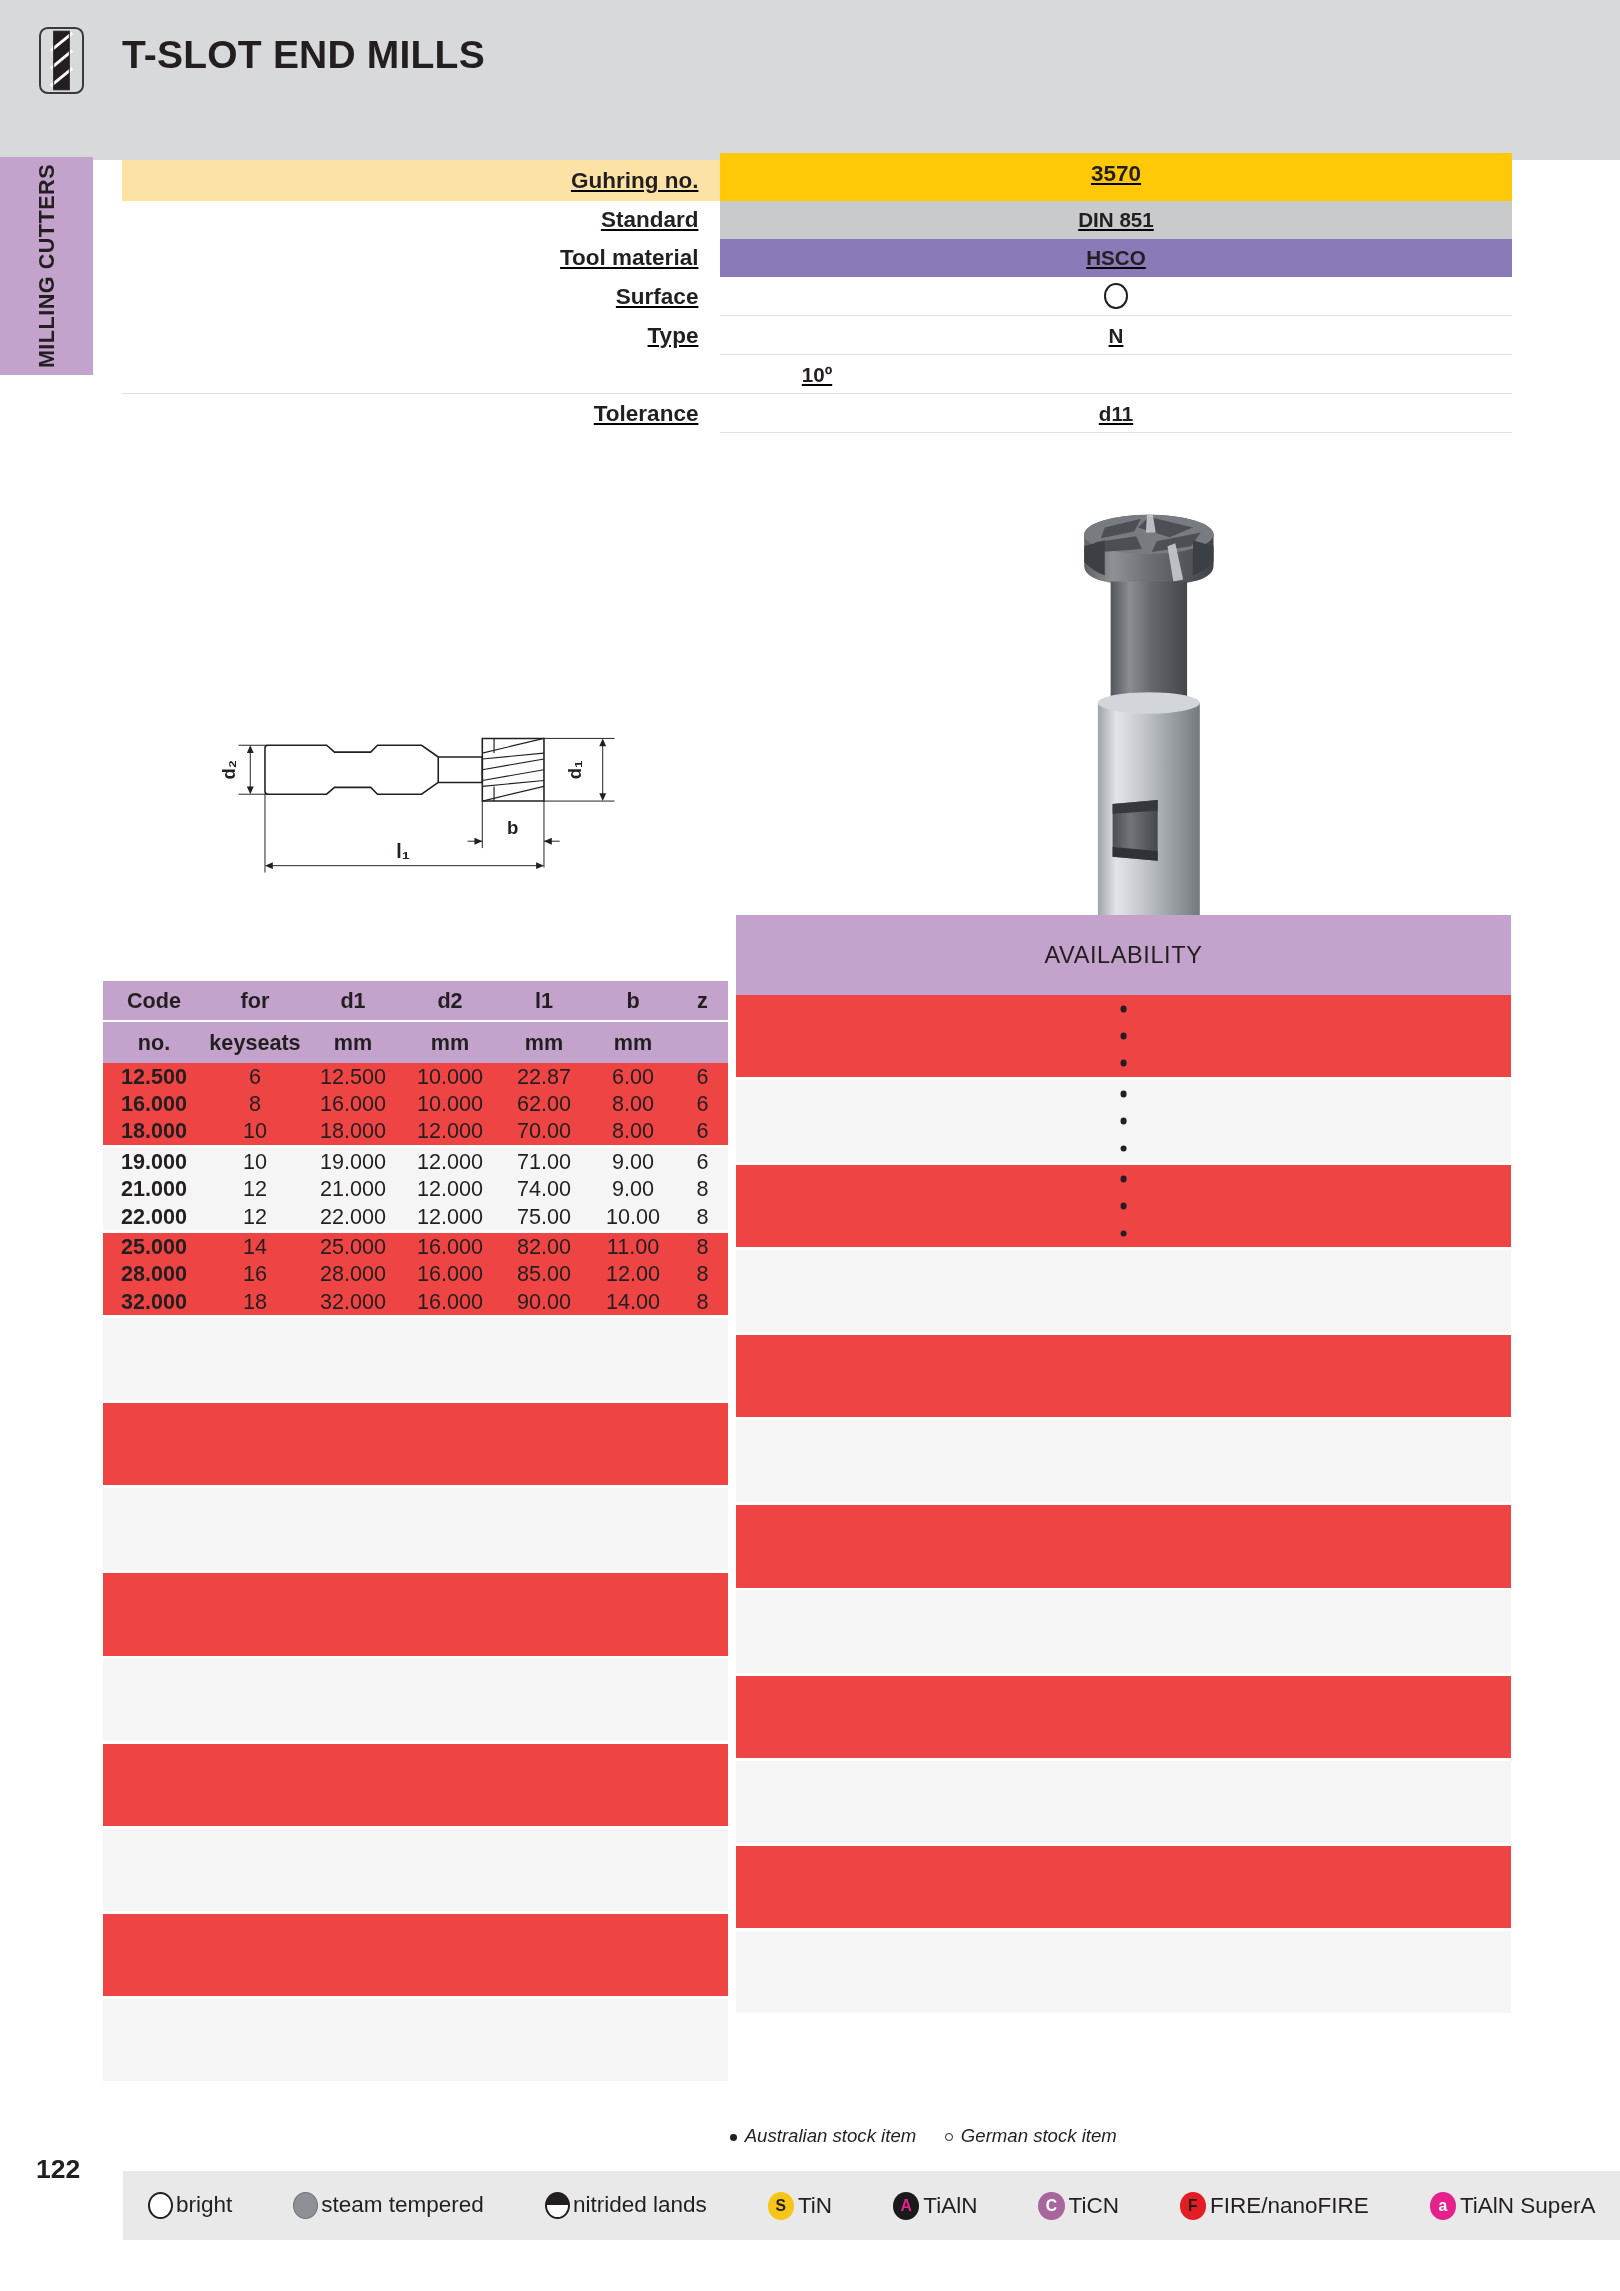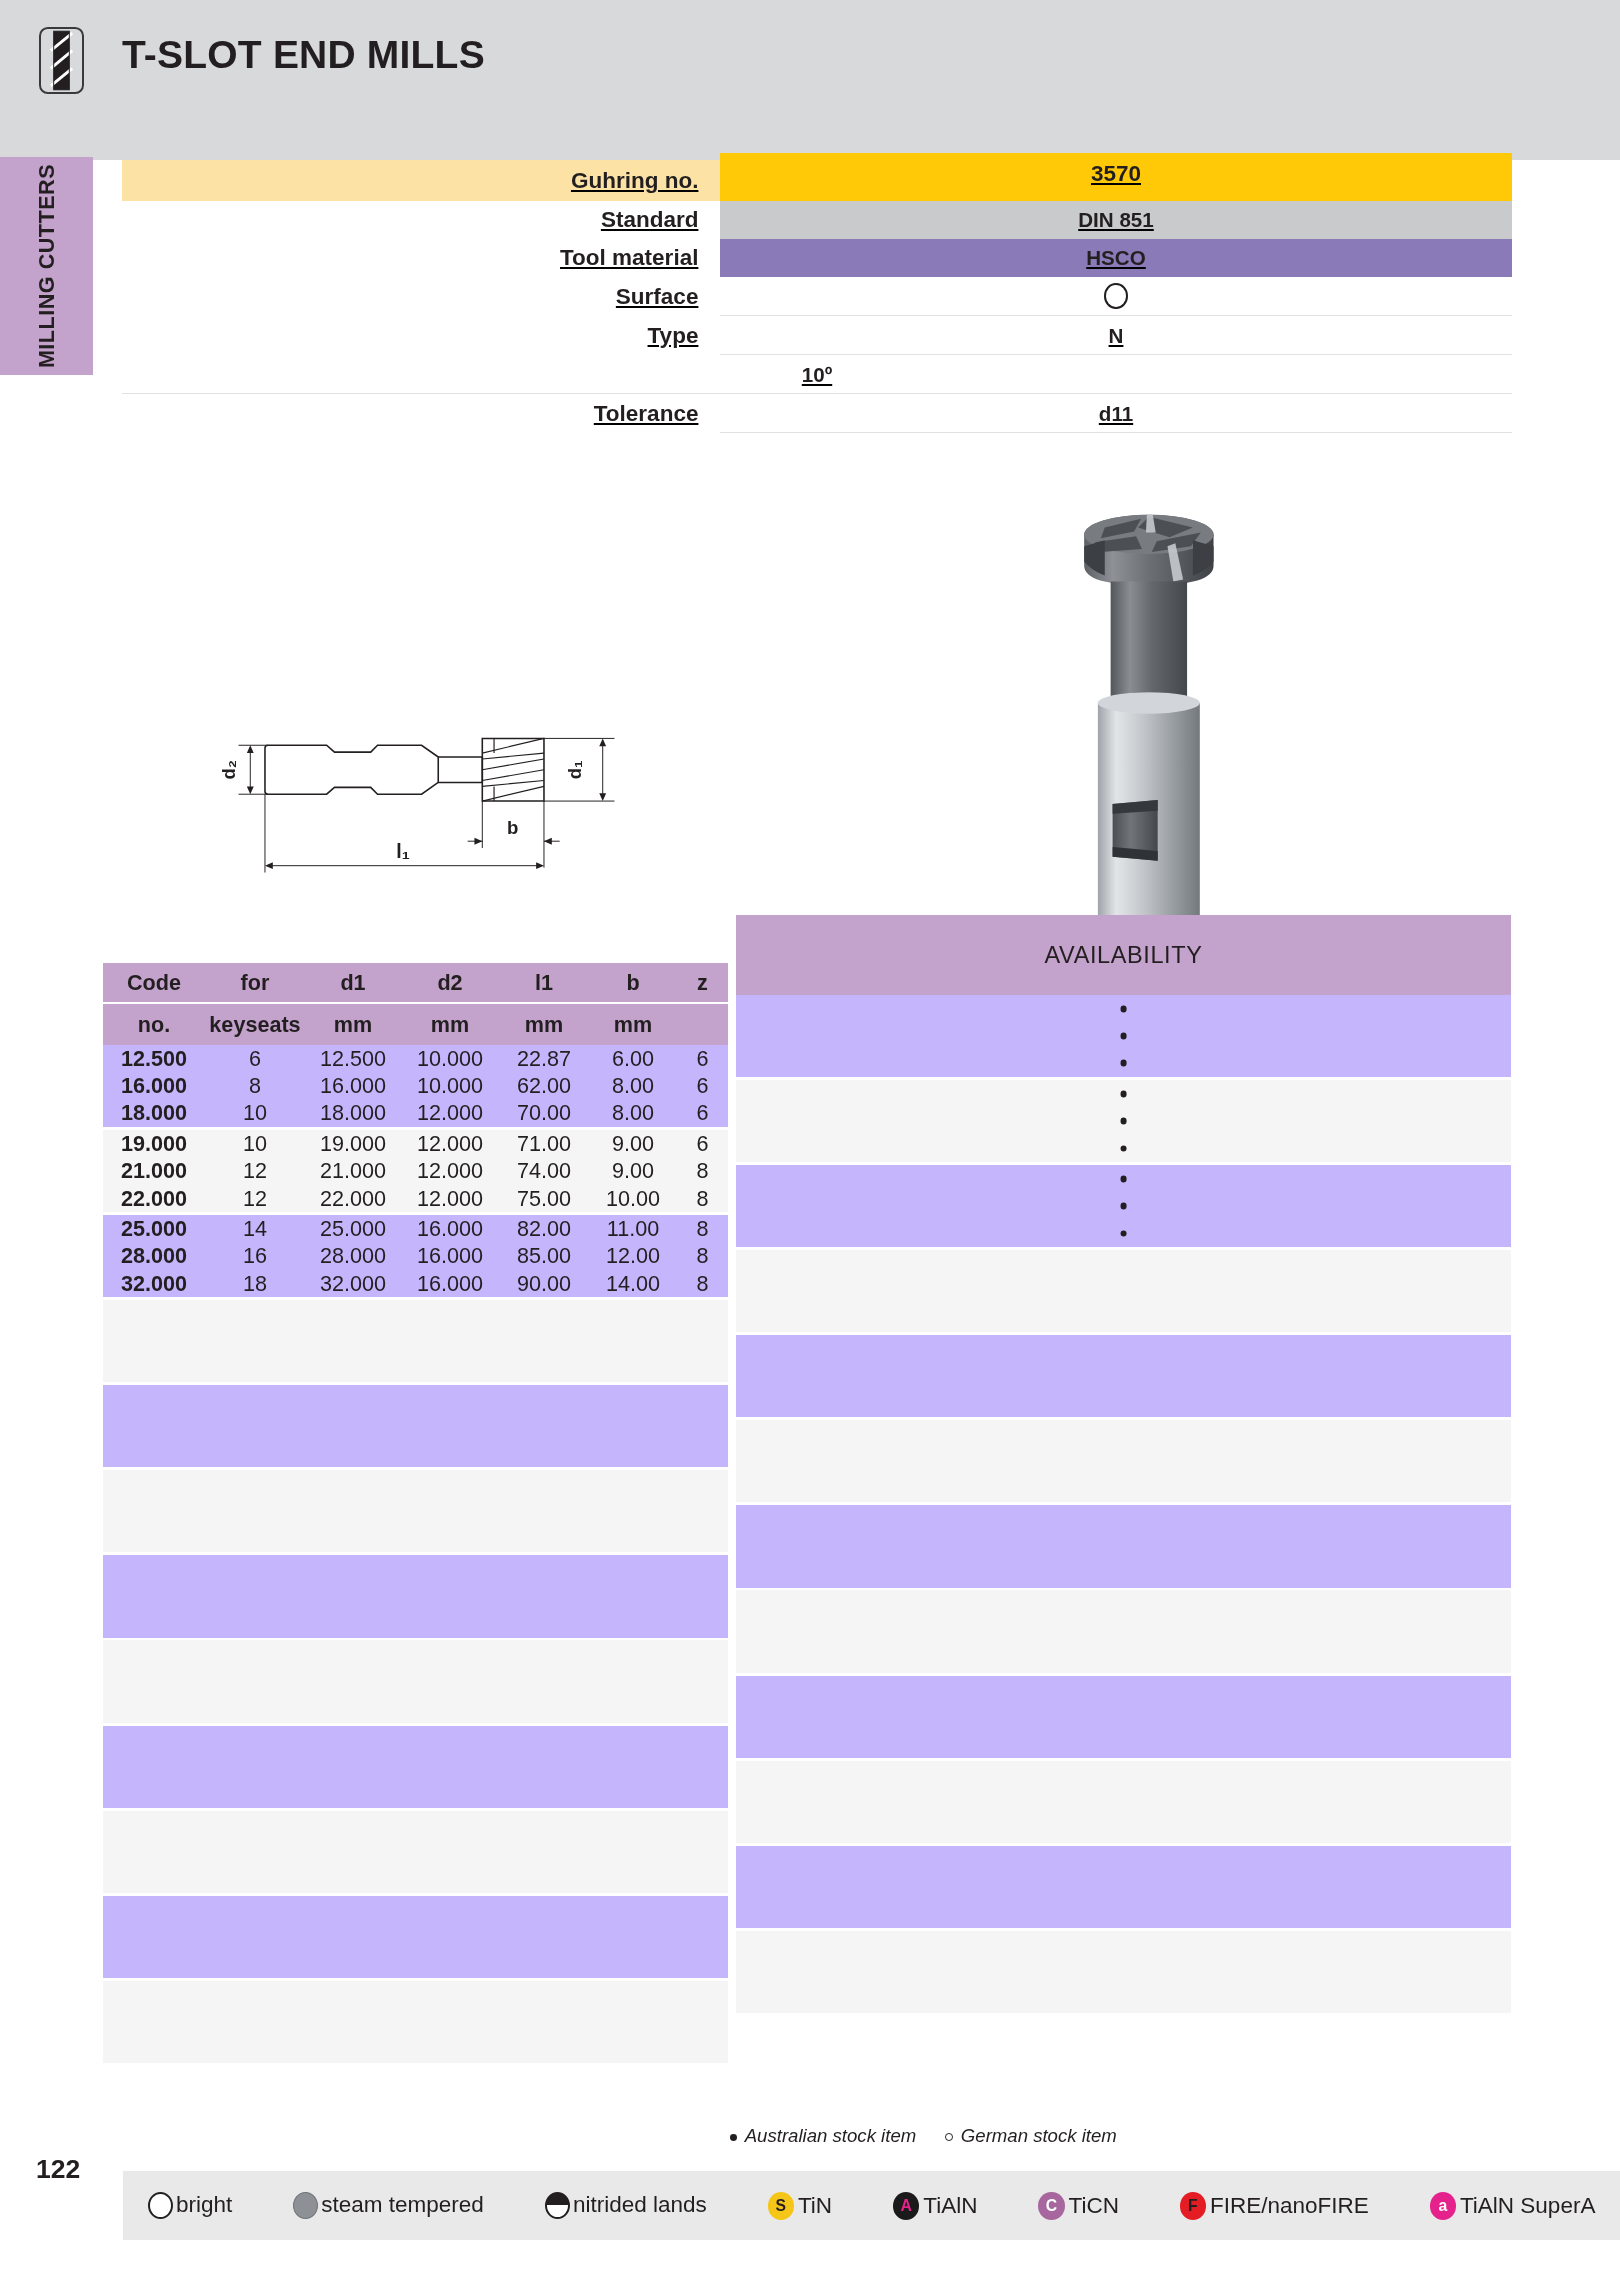--- a/index.html
+++ b/index.html
@@ -71,21 +71,21 @@
   .photo { position: absolute; left: 1044px; top: 495px; width: 245px; height: 461px; }
 
   
   .tbl-left  { position: absolute; left: 103px; top: 963px; width: 625px; }
   .tbl-right { position: absolute; left: 736px; top: 915px; width: 775px; }
 
   .hdr-cell {
     background: #c3a2cc; color: #231f20;
     font-size: 21.6px; font-weight: bold;
   }
-  .hrow { display: flex; height: 39px; align-items: center; background: #c3a2cc; }
+  .hrow { display: flex; height: 39px; align-items: center; background: #c3a2cc; margin-top: 18px; }
   .hrow.second { height: 41px; margin-top: 2px; }
 
   .c-code { width: 102px; text-align: center; }
   .c-for  { width: 100px; text-align: center; }
   .c-d1   { width: 96px;  text-align: center; }
   .c-d2   { width: 98px; text-align: center; }
   .c-l1   { width: 90px;  text-align: center; }
   .c-b    { width: 88px;  text-align: center; }
   .c-z    { width: 51px;  text-align: center; }
 
@@ -96,21 +96,21 @@
     background: #c3a2cc; height: 80px; display: flex;
     align-items: center; justify-content: center;
     font-size: 23.5px; color: #231f20; letter-spacing: 0.6px;
   }
   .arow { height: 27.4px; position: relative; }
   .arow .dot {
     position: absolute; left: 50%; top: 50%; transform: translate(-50%,-50%);
     width: 6.9px; height: 6.9px; border-radius: 50%; background: #231f20;
   }
 
-  .band-a { background: #c4b5fd; }
+  .band-a { background: #ef4444; }
   .band-b { background: #f5f5f5; }
   .band-sep { height: 2.9px; background: #ffffff; }
 
   
   .stocknote {
     position: absolute; left: 730px; top: 2125px;
     font-size: 18.6px; font-style: italic; color: #231f20; white-space: nowrap;
   }
   .stocknote .m-filled {
     display:inline-block; width:6.9px;height:6.9px;border-radius:50%;

